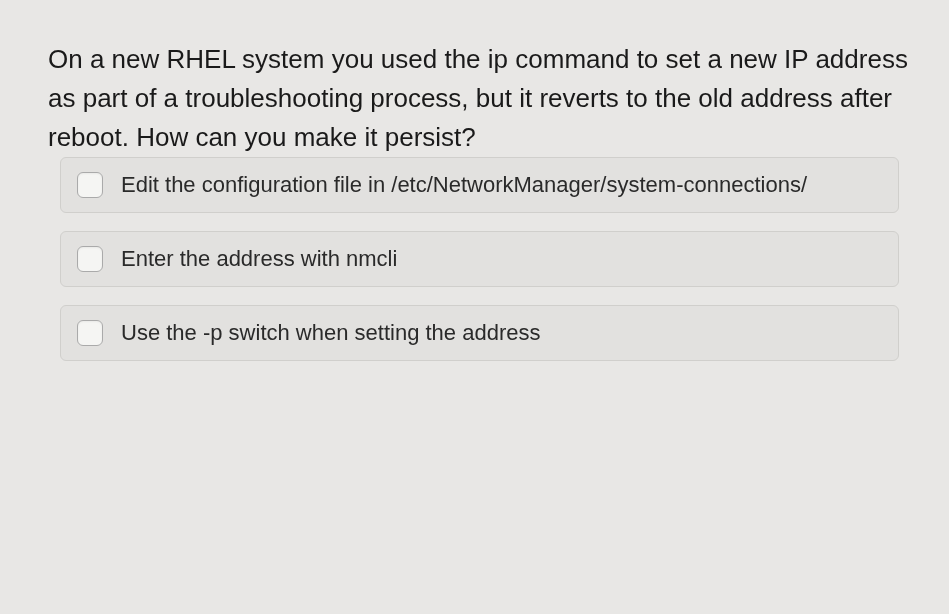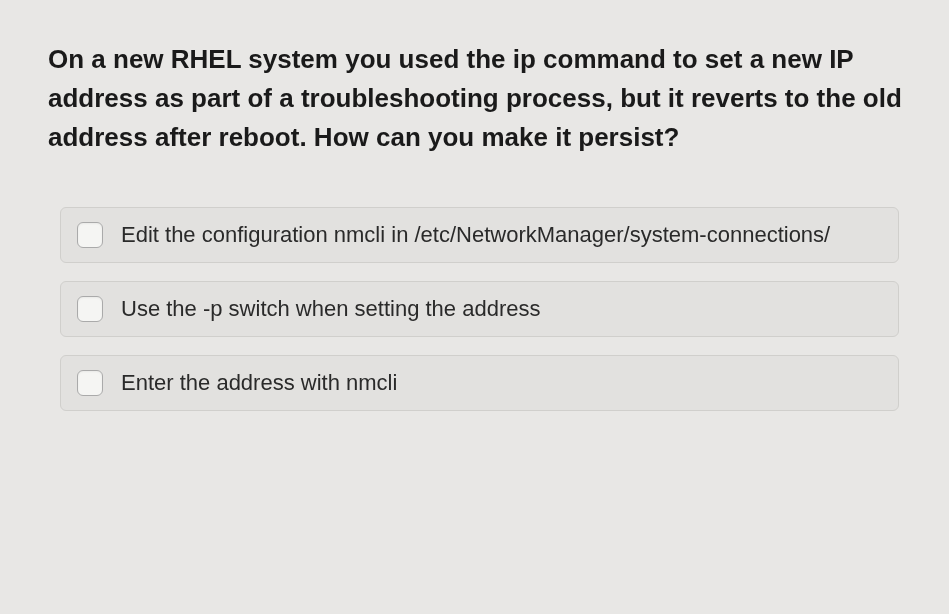--- a/index.html
+++ b/index.html
@@ -10,23 +10,22 @@
     body {
       width: 949px;
       height: 614px;
       background: #e8e7e5;
       font-family: -apple-system, BlinkMacSystemFont, "Segoe UI", Arial, sans-serif;
       padding: 40px;
       color: #2a2a2a;
     }
     .question {
       font-size: 26px;
-      font-weight: 700;
+      font-weight: 400;
       line-height: 1.5;
-      margin-bottom: 50px;
       color: #1a1a1a;
       padding-left: 8px;
     }
     .options {
       display: flex;
       flex-direction: column;
       gap: 18px;
       padding-left: 20px;
       padding-right: 10px;
     }
@@ -55,23 +54,23 @@
     }
   </style>
 </head>
 <body>
 
 <div class="question">On a new RHEL system you used the ip command to set a new IP address as part of a troubleshooting process, but it reverts to the old address after reboot. How can you make it persist?</div>
 
 <div class="options">
   <div class="option">
     <div class="checkbox"></div>
-    <div class="option-text">Edit the configuration nmcli in /etc/NetworkManager/system-connections/</div>
+    <div class="option-text">Edit the configuration file in /etc/NetworkManager/system-connections/</div>
+  </div>
+  <div class="option">
+    <div class="checkbox"></div>
+    <div class="option-text">Enter the address with nmcli</div>
   </div>
   <div class="option">
     <div class="checkbox"></div>
     <div class="option-text">Use the -p switch when setting the address</div>
   </div>
-  <div class="option">
-    <div class="checkbox"></div>
-    <div class="option-text">Enter the address with nmcli</div>
-  </div>
 </div>
 
 </body></html>

